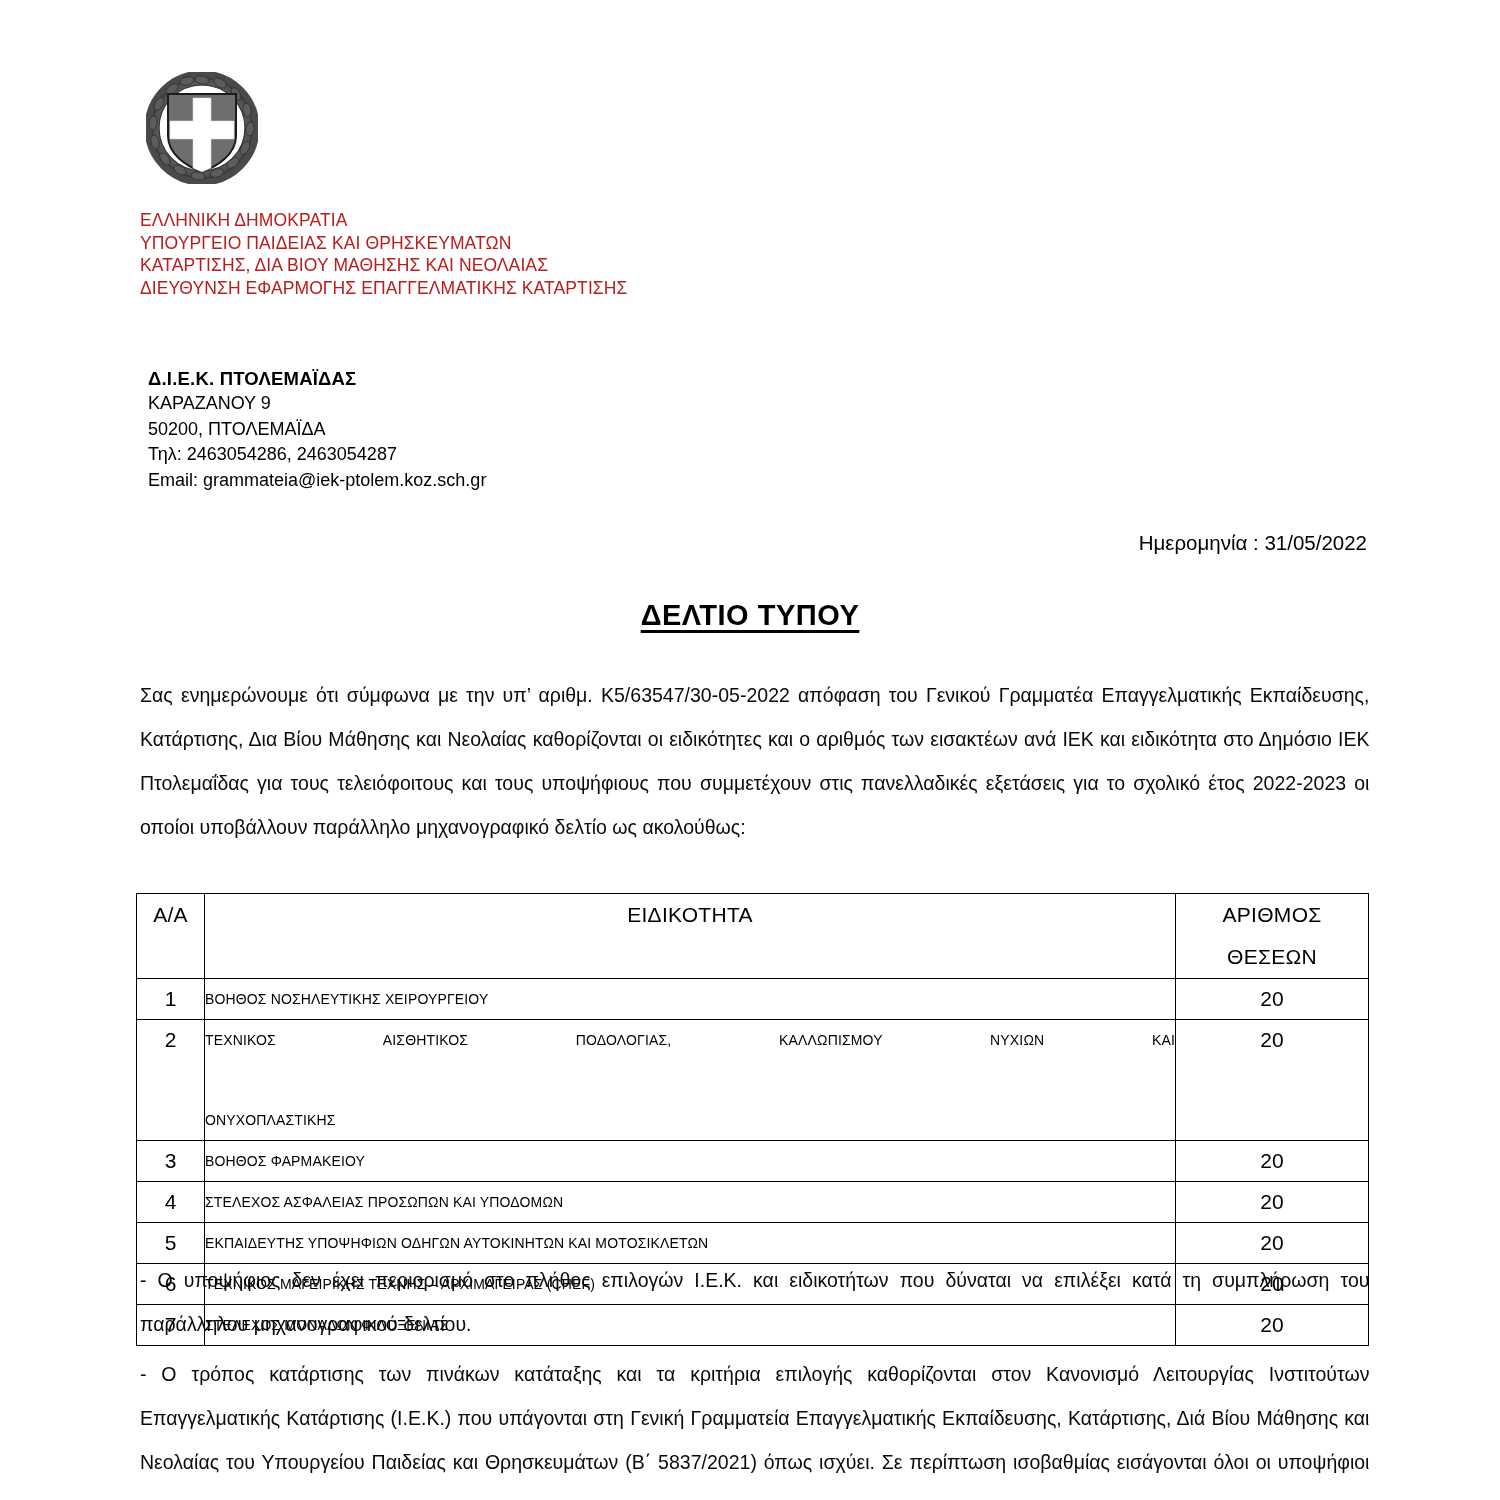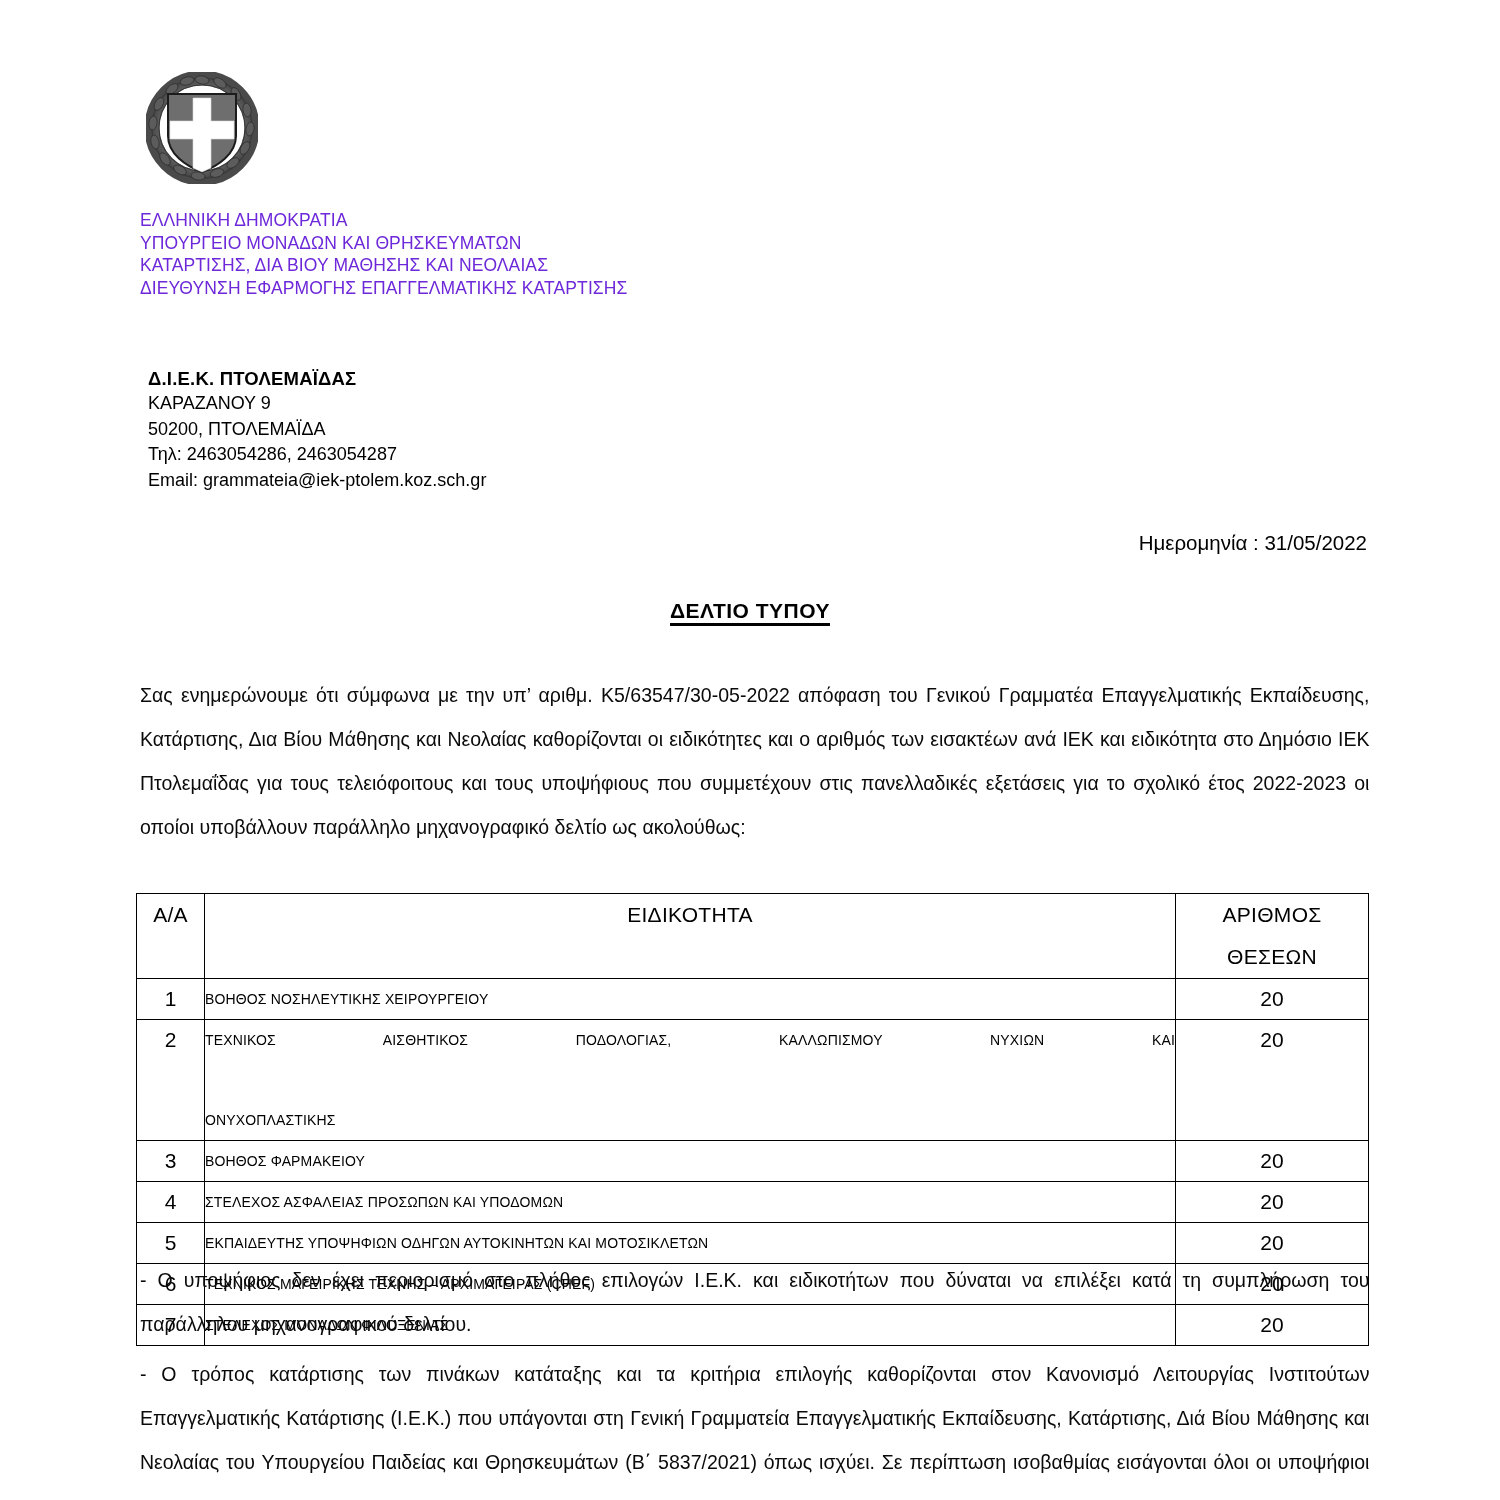--- a/index.html
+++ b/index.html
@@ -36,21 +36,21 @@
 
   
   .authority {
     position: absolute;
     left: 140px;
     top: 209px;
     font-family: "Liberation Sans", sans-serif;
     font-size: 17.5px;
     line-height: 22.6px;
     letter-spacing: 0.1px;
-    color: #6d28d9;
+    color: #b91c1c;
     white-space: nowrap;
   }
   .authority div { white-space: nowrap; }
 
   
   .institution {
     position: absolute;
     left: 140px;
     top: 366px;
     font-family: "Liberation Sans", sans-serif;
@@ -80,21 +80,21 @@
   .doc-title {
     position: absolute;
     left: 0;
     right: 0;
     top: 599px;
     text-align: center;
   }
   .doc-title span {
     font-family: "Liberation Sans", sans-serif;
     font-weight: bold;
-    font-size: 21px;
+    font-size: 29px;
     letter-spacing: 0.5px;
     text-decoration: underline;
     text-underline-offset: 5px;
     text-decoration-thickness: 2.5px;
   }
 
   
   .body-para {
     position: absolute;
     left: 140px;
@@ -216,21 +216,21 @@
       </g>
 
       <path d="M22 22 H90 V64 C90 82 72 94 56 100 C40 94 22 82 22 64 Z" fill="#6e6e6e" stroke="#1c1c1c" stroke-width="2"></path>
 
       <path d="M47 26 H65 V49 H88 V67 H65 V96 L56 100 L47 96 V67 H24 V49 H47 Z" fill="#ffffff" stroke="#d9d9d9" stroke-width="0.6"></path>
     </svg>
   </div>
 
   <div class="authority">
     <div>ΕΛΛΗΝΙΚΗ ΔΗΜΟΚΡΑΤΙΑ</div>
-    <div>ΥΠΟΥΡΓΕΙΟ ΜΟΝΑΔΩΝ ΚΑΙ ΘΡΗΣΚΕΥΜΑΤΩΝ</div>
+    <div>ΥΠΟΥΡΓΕΙΟ ΠΑΙΔΕΙΑΣ ΚΑΙ ΘΡΗΣΚΕΥΜΑΤΩΝ</div>
     <div>ΚΑΤΑΡΤΙΣΗΣ, ΔΙΑ ΒΙΟΥ ΜΑΘΗΣΗΣ ΚΑΙ ΝΕΟΛΑΙΑΣ</div>
     <div>ΔΙΕΥΘΥΝΣΗ ΕΦΑΡΜΟΓΗΣ ΕΠΑΓΓΕΛΜΑΤΙΚΗΣ ΚΑΤΑΡΤΙΣΗΣ</div>
   </div>
 
   <div class="institution">
     <div class="inst-name">Δ.Ι.Ε.Κ. ΠΤΟΛΕΜΑΪΔΑΣ</div>
     <div>ΚΑΡΑΖΑΝΟΥ 9</div>
     <div>50200, ΠΤΟΛΕΜΑΪΔΑ</div>
     <div>Τηλ: 2463054286, 2463054287</div>
     <div>Email: grammateia@iek-ptolem.koz.sch.gr</div>

